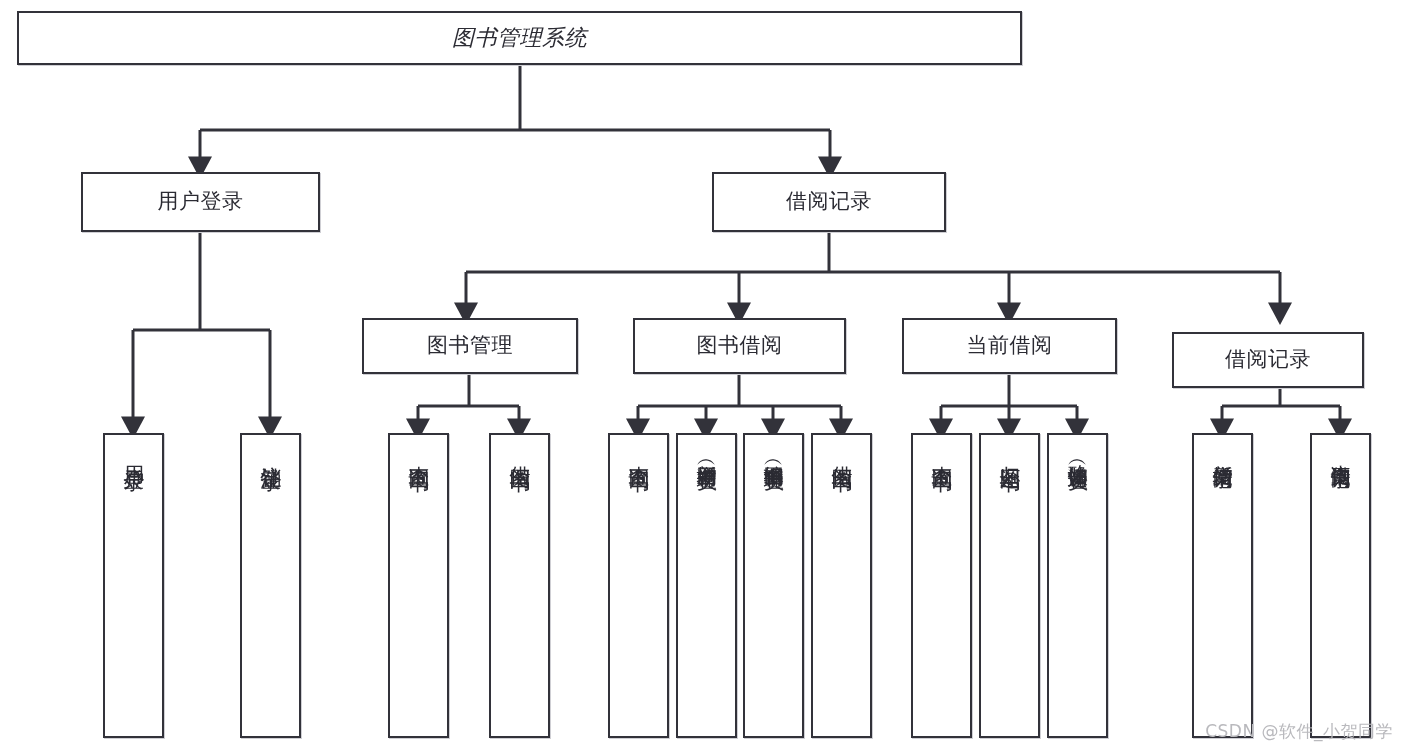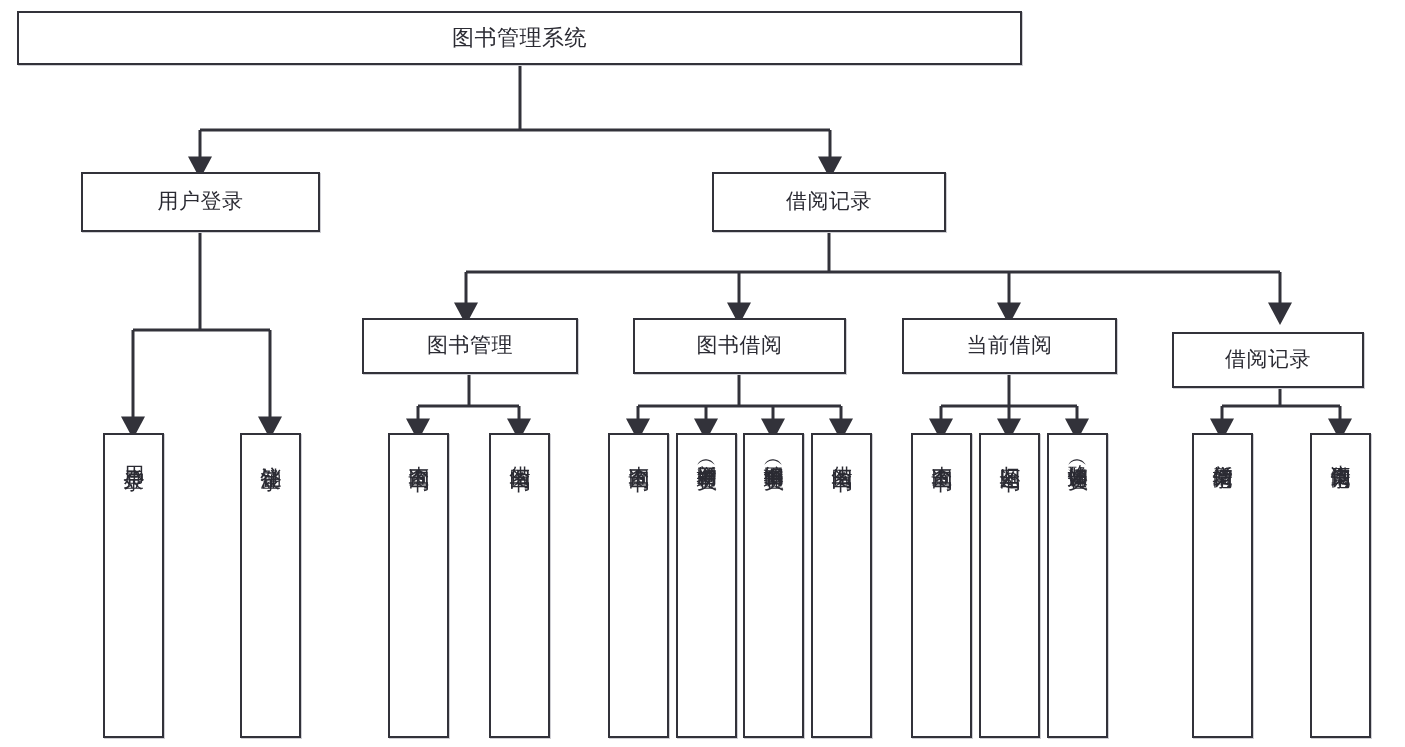--- a/index.html
+++ b/index.html
@@ -128,21 +128,21 @@
       <path d="M1009,406 L1009,422" marker-end="url(#arrow)"></path>
       <path d="M1077,406 L1077,422" marker-end="url(#arrow)"></path>
 
       <path d="M1280,374 L1280,406"></path>
       <path d="M1222,406 L1340,406"></path>
       <path d="M1222,406 L1222,422" marker-end="url(#arrow)"></path>
       <path d="M1340,406 L1340,422" marker-end="url(#arrow)"></path>
     </g>
   </svg>
 
-  <div class="node root horiz" style="left:17px; top:11px; width:1005px; height:54px;">
+  <div class="node root horiz" style="left:17px; top:11px; width:1005px; height:54px;font-style:italic;">
     <span class="label">图书管理系统</span>
   </div>
 
   <div class="node horiz" style="left:81px; top:172px; width:239px; height:60px;">
     <span class="label">用户登录</span>
   </div>
   <div class="node horiz" style="left:712px; top:172px; width:234px; height:60px;">
     <span class="label">借阅记录</span>
   </div>
 
@@ -196,14 +196,15 @@
     <span class="label">确认归还（管理员）</span>
   </div>
 
   <div class="node vert tall-text" style="left:1192px; top:433px; width:61px; height:305px;">
     <span class="label">新增借阅记录</span>
   </div>
   <div class="node vert tall-text" style="left:1310px; top:433px; width:61px; height:305px;">
     <span class="label">查询借阅记录</span>
   </div>
 
+  <div id="watermark">CSDN @软件_小贺同学</div>
 
 </div>
 
 </body></html>

